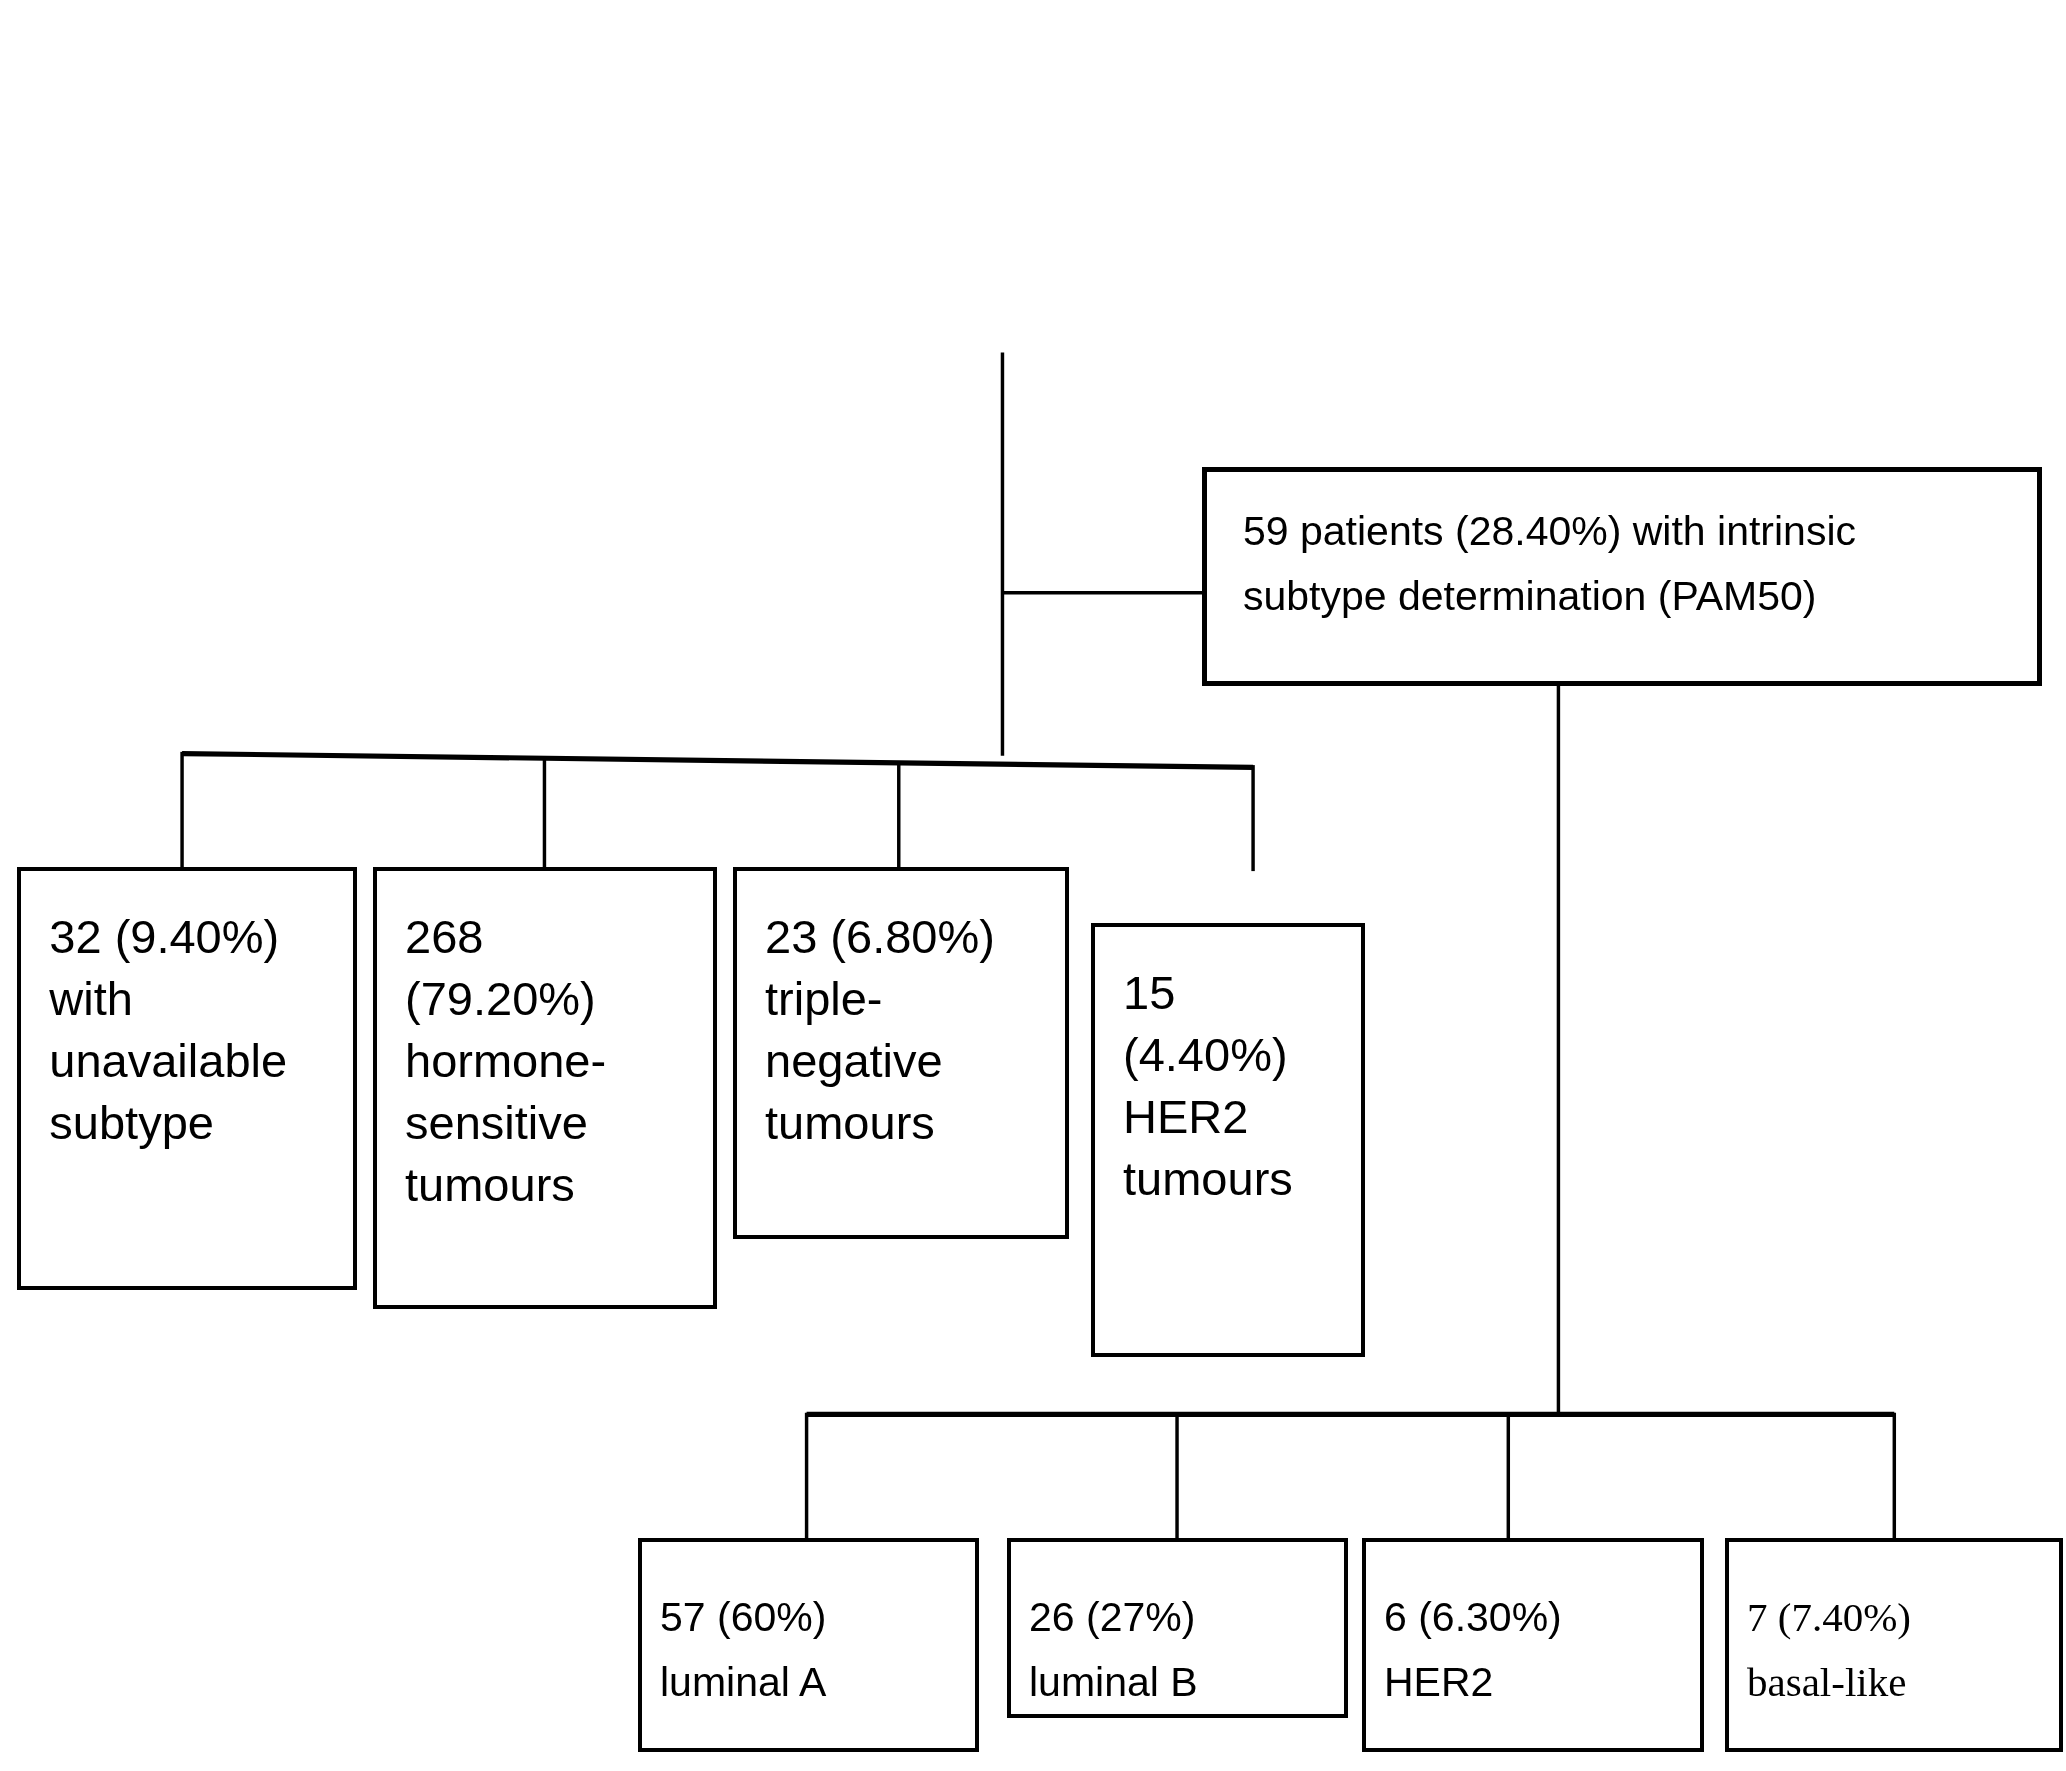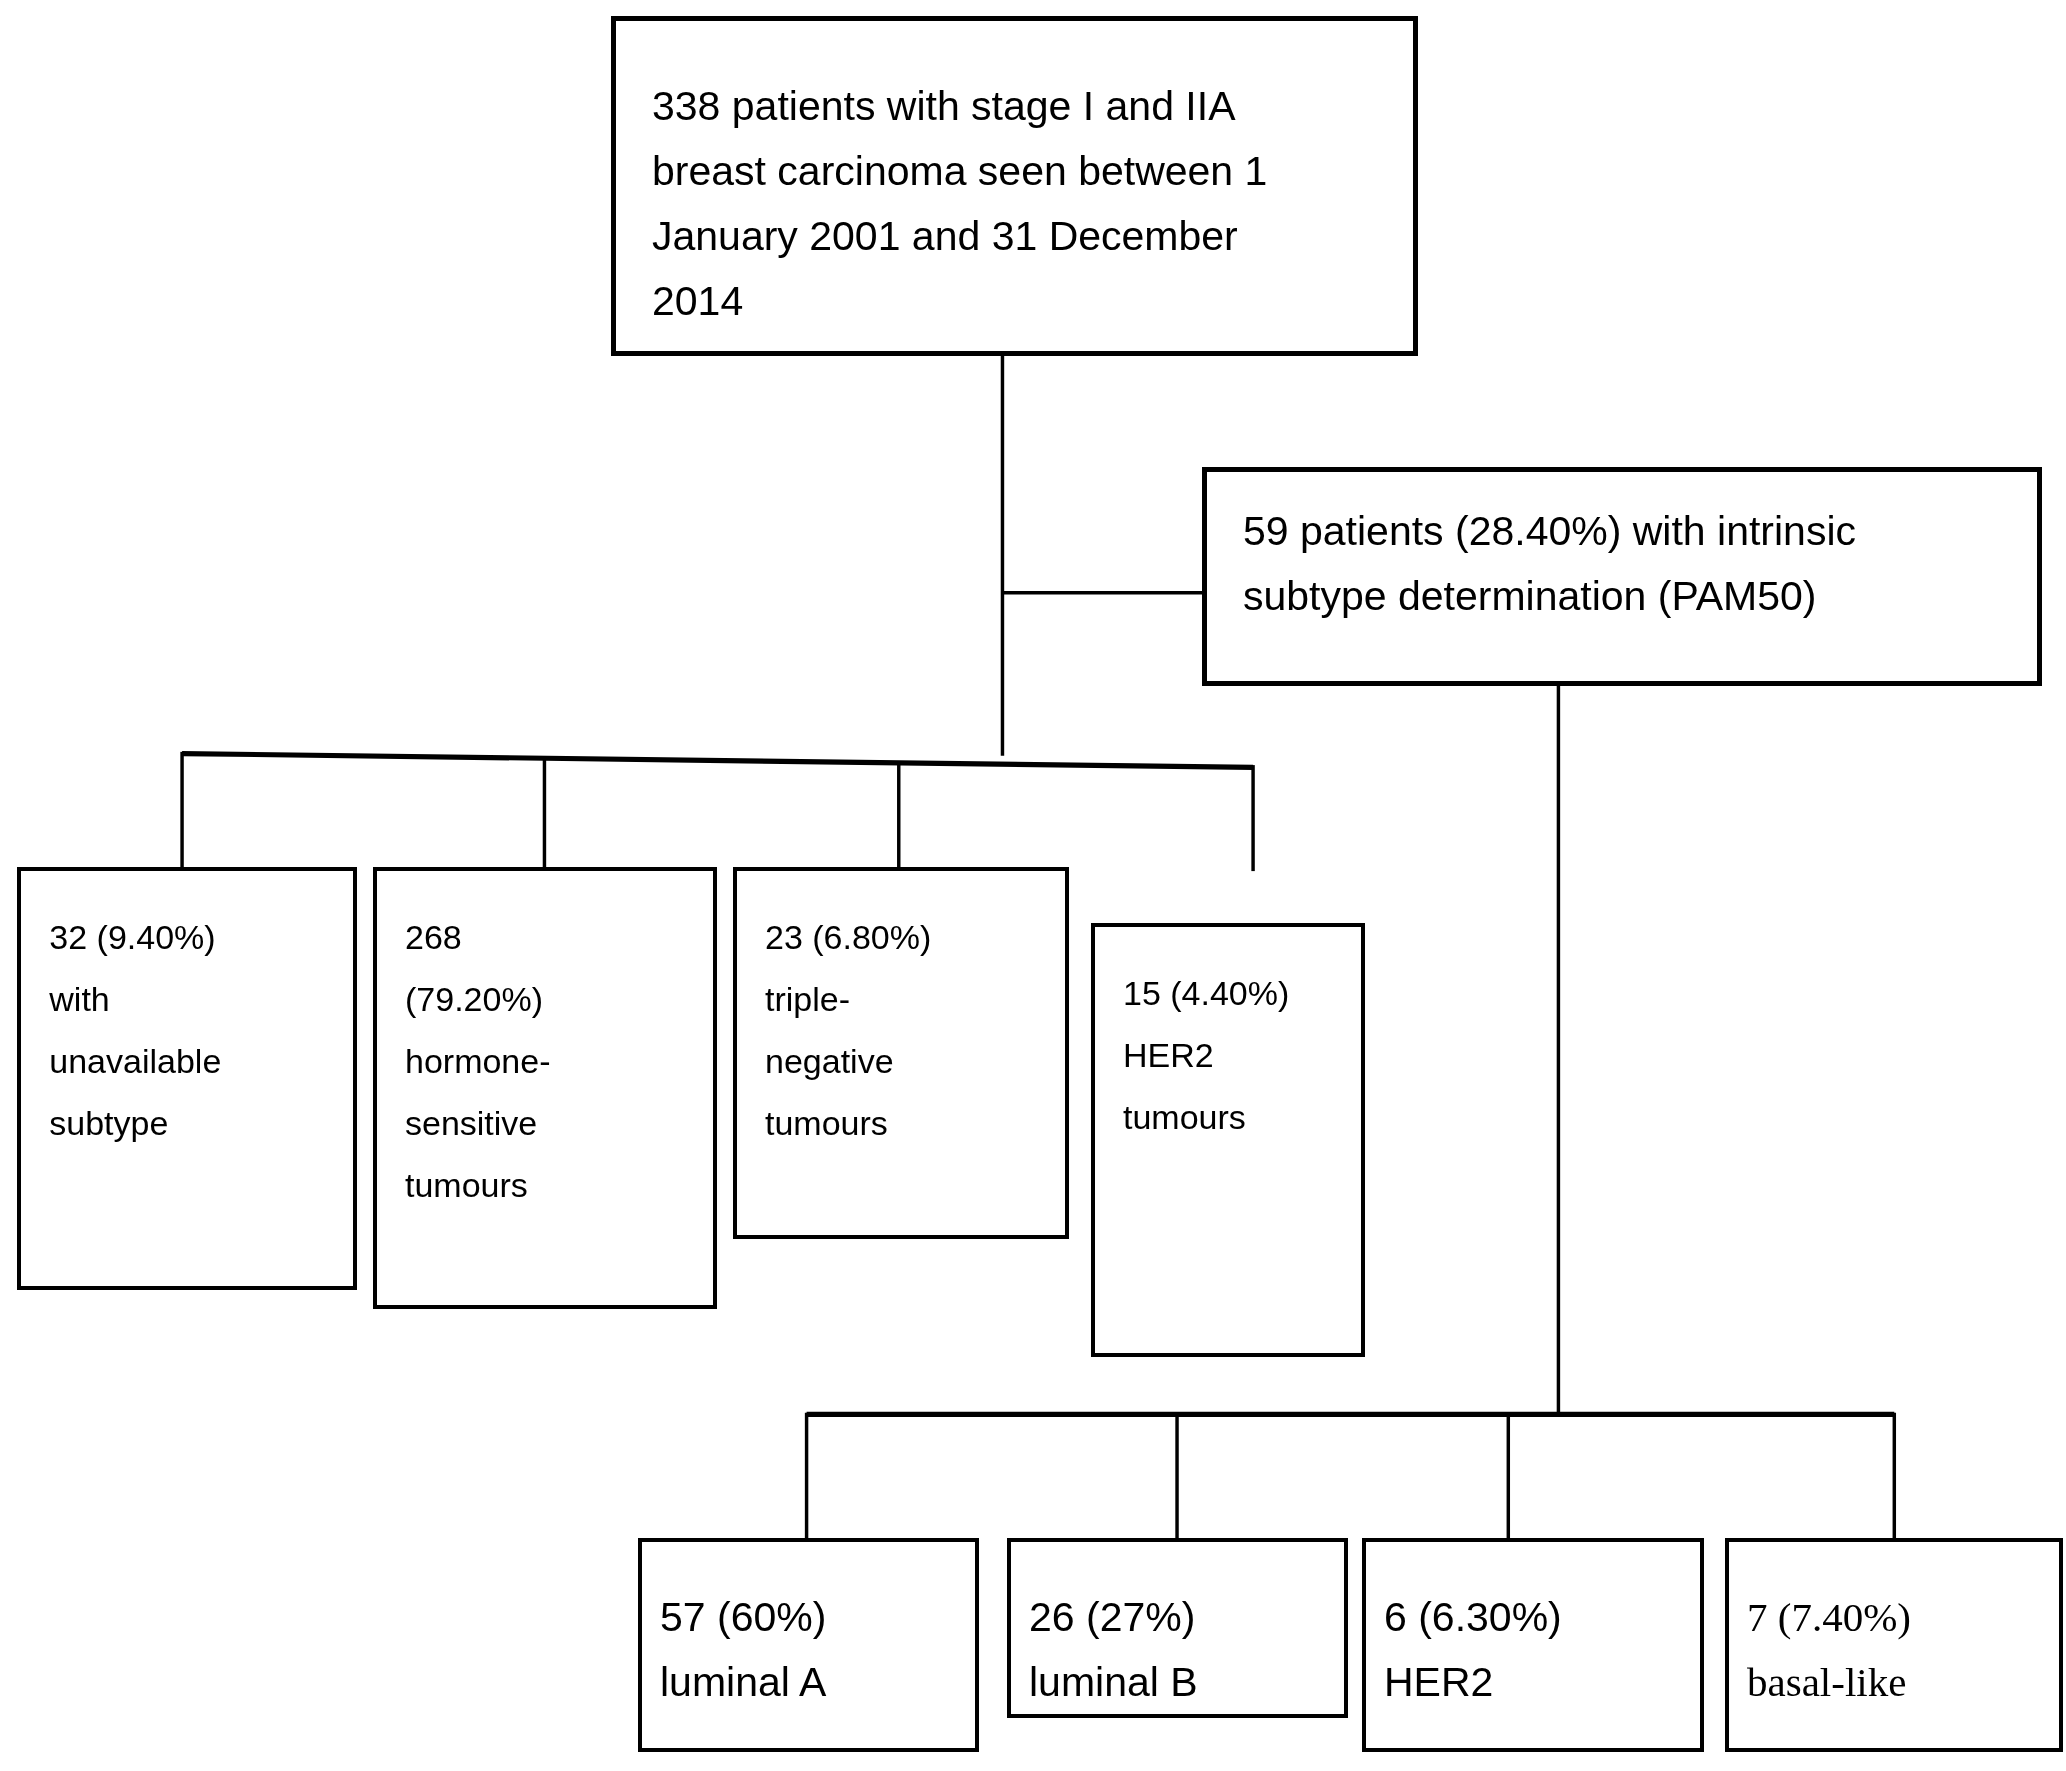--- a/index.html
+++ b/index.html
@@ -50,21 +50,21 @@
   .box-pam50 {
     left: 1202px; top: 467px; width: 840px; height: 219px;
     border: 5.8px solid #000000;
     padding: 26.5px 14px 0 36px;
     font-size: 41px; line-height: 65px;
   }
   
   .tier-mid {
     border: 4px solid #000000;
     padding: 35px 15px 0 28px;
-    font-size: 34px; line-height: 62px;
+    font-size: 47px; line-height: 62px;
   }
   .box-unavailable { left: 17.3px;   top: 867px; width: 340px; height: 423px; }
   .box-hormone     { left: 373px;  top: 867px; width: 344px; height: 442px; }
   .box-triple     { left: 733px; top: 867px; width: 336px; height: 372px; }
   .box-her2       { left: 1091px; top: 905px; width: 274px; height: 434px; margin-top: 18px; }
   
   .tier-bottom {
     border: 4.6px solid #000000;
     padding: 43px 14px 0 18px;
     font-size: 41px; line-height: 65px;
@@ -95,26 +95,20 @@
     <line x1="2705" y1="1185" x2="2705" y2="2458" stroke="#000000" stroke-width="6"></line>
 
     <line x1="1400" y1="2455" x2="3288" y2="2455" stroke="#000000" stroke-width="9"></line>
 
     <line x1="1400" y1="2452" x2="1400" y2="2678" stroke="#000000" stroke-width="6"></line>
     <line x1="2043" y1="2455" x2="2043" y2="2678" stroke="#000000" stroke-width="6"></line>
     <line x1="2618" y1="2455" x2="2618" y2="2678" stroke="#000000" stroke-width="6"></line>
     <line x1="3288" y1="2452" x2="3288" y2="2678" stroke="#000000" stroke-width="6"></line>
   </svg>
 
-  <div class="node box-root">
-    <span class="txt">338 patients with stage I and IIA
-breast carcinoma seen between 1
-January 2001 and 31 December
-2014</span>
-  </div>
 
   <div class="node box-pam50">
     <span class="txt">59 patients (28.40%) with intrinsic
 subtype determination (PAM50)</span>
   </div>
 
   <div class="node tier-mid box-unavailable">
     <span class="txt">32 (9.40%)
 with
 unavailable

